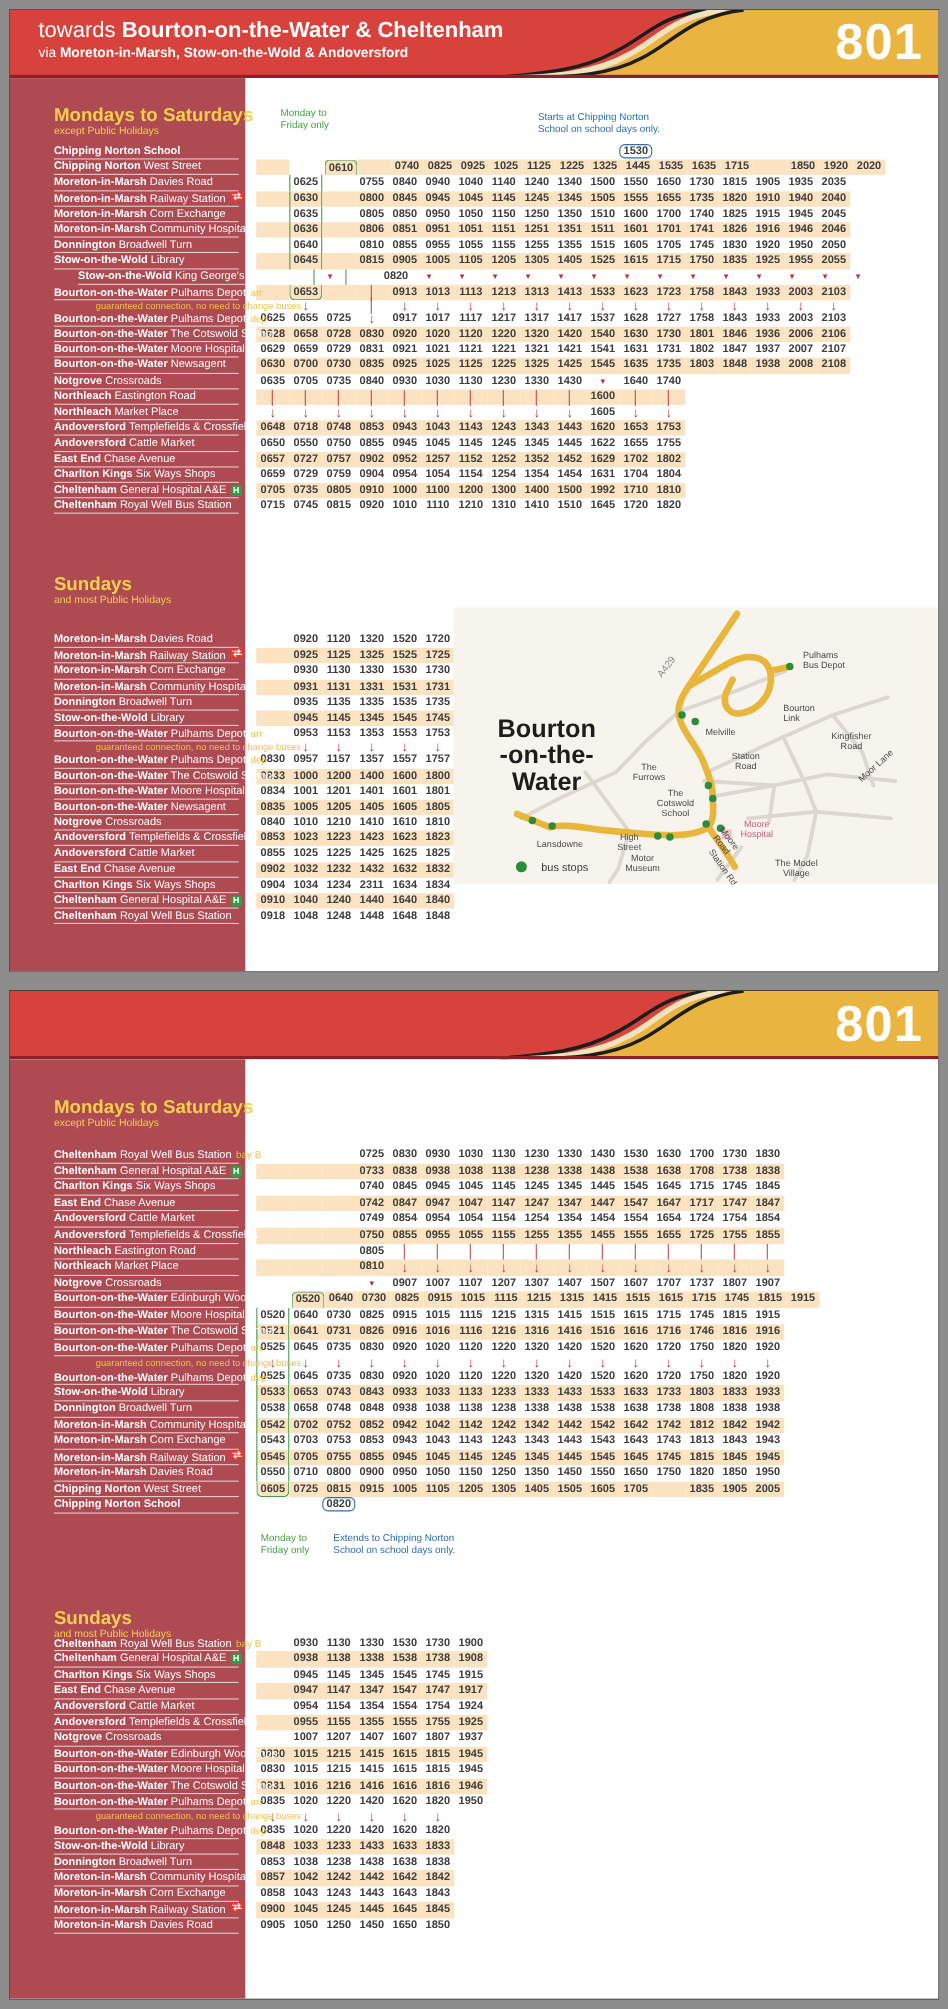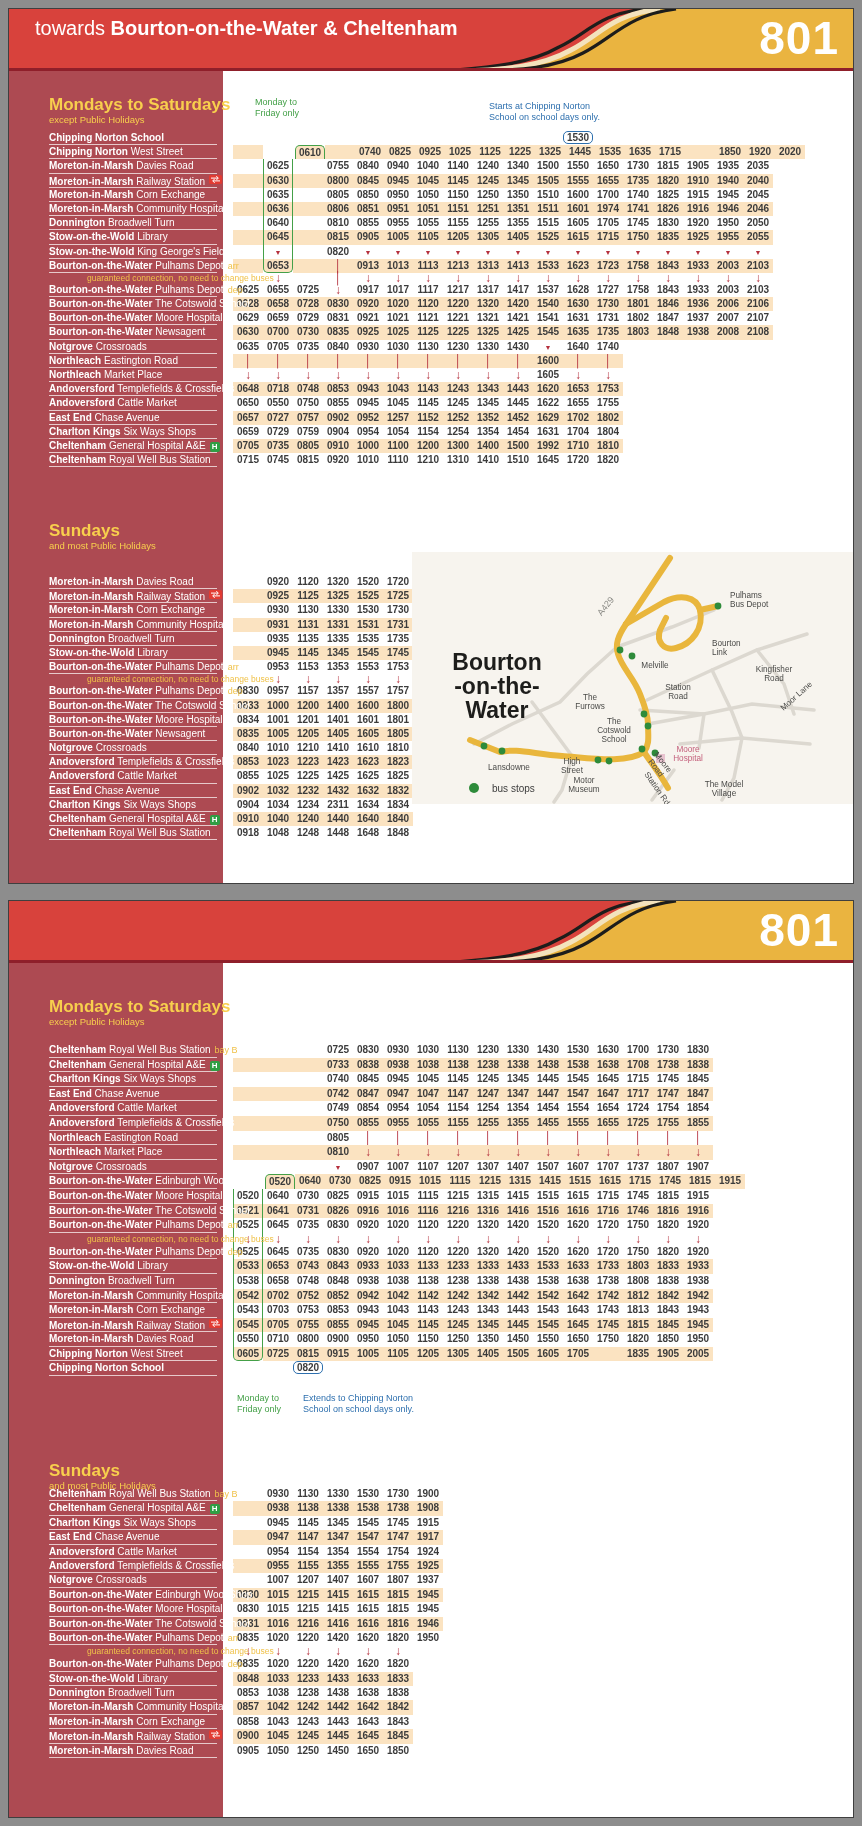--- a/index.html
+++ b/index.html
@@ -50,20 +50,21 @@
       <svg width="846" height="62" viewBox="0 0 846 62">
         <rect width="846" height="62" fill="#eab440"></rect>
         <path d="M0,0 H648 C600,4 588,26 560,40 C530,57 492,60 452,62 H0 Z" fill="#d8423c"></path>
         <path d="M637,0 C590,4 578,25 550,38 C522,54 486,58 446,61" stroke="#1d1d1b" stroke-width="3.2" fill="none"></path>
         <path d="M651,0 C602,5 590,27 562,41 C532,58 494,61 452,62" stroke="#f3e3bd" stroke-width="5" fill="none"></path>
         <path d="M667,0 C618,6 604,29 574,44 C546,59 512,61 470,62" stroke="#1d1d1b" stroke-width="3.2" fill="none"></path>
         <rect y="59" width="846" height="3" fill="#8f1f2a"></rect>
       </svg>
     <div class="hdr-text">
       <div class="hline1"><span class="lt">towards</span> <span>Bourton-on-the-Water &amp; Cheltenham</span></div>
+      <div class="hline2"><span class="lt">via</span> <span>Moreton-in-Marsh, Stow-on-the-Wold &amp; Andoversford</span></div>
     </div>
     <div class="route">801</div>
   </div>
   <div class="redcol"></div>
   <div id="secs0" style="position: absolute; left: 0px; top: 0px; width: 846px; height: 100%;">
       <div class="sec-title" style="top: 86px;">Mondays to Saturdays</div>
       <div class="sec-sub" style="top: 105px;">except Public Holidays</div>
       <div class="tt" style="top: 122px;">
         <div class="row" style="height: 14.2px; line-height: 14.2px;">
           <div class="lbl"><span class="b">Chipping Norton School</span></div>
@@ -191,21 +192,21 @@
             <div class="cell band"></div>
             <div class="cell band">0806</div>
             <div class="cell band">0851</div>
             <div class="cell band">0951</div>
             <div class="cell band">1051</div>
             <div class="cell band">1151</div>
             <div class="cell band">1251</div>
             <div class="cell band">1351</div>
             <div class="cell band">1511</div>
             <div class="cell band">1601</div>
-            <div class="cell band">1974</div>
+            <div class="cell band">1701</div>
             <div class="cell band">1741</div>
             <div class="cell band">1826</div>
             <div class="cell band">1916</div>
             <div class="cell band">1946</div>
             <div class="cell band">2046</div>
           </div>
         </div>
         <div class="row" style="height: 14.2px; line-height: 14.2px;">
           <div class="lbl"><span class="b">Donnington</span> <span>Broadwell Turn</span></div>
           <div class="cells">
@@ -245,21 +246,21 @@
             <div class="cell band">1525</div>
             <div class="cell band">1615</div>
             <div class="cell band">1715</div>
             <div class="cell band">1750</div>
             <div class="cell band">1835</div>
             <div class="cell band">1925</div>
             <div class="cell band">1955</div>
             <div class="cell band">2055</div>
           </div>
         </div>
-        <div class="row" style="height: 14.2px; line-height: 14.2px;">
+        <div class="row" style="height: 14.2px; line-height: 14.2px; margin-left: 22px;">
           <div class="lbl"><span class="b">Stow-on-the-Wold</span> <span>King George's Field</span></div>
           <div class="cells">
             <div class="cell"></div>
             <div class="cell gL"><span class="tri">▼</span></div>
             <div class="cell"></div>
             <div class="cell">0820</div>
             <div class="cell"><span class="tri">▼</span></div>
             <div class="cell"><span class="tri">▼</span></div>
             <div class="cell"><span class="tri">▼</span></div>
             <div class="cell"><span class="tri">▼</span></div>

